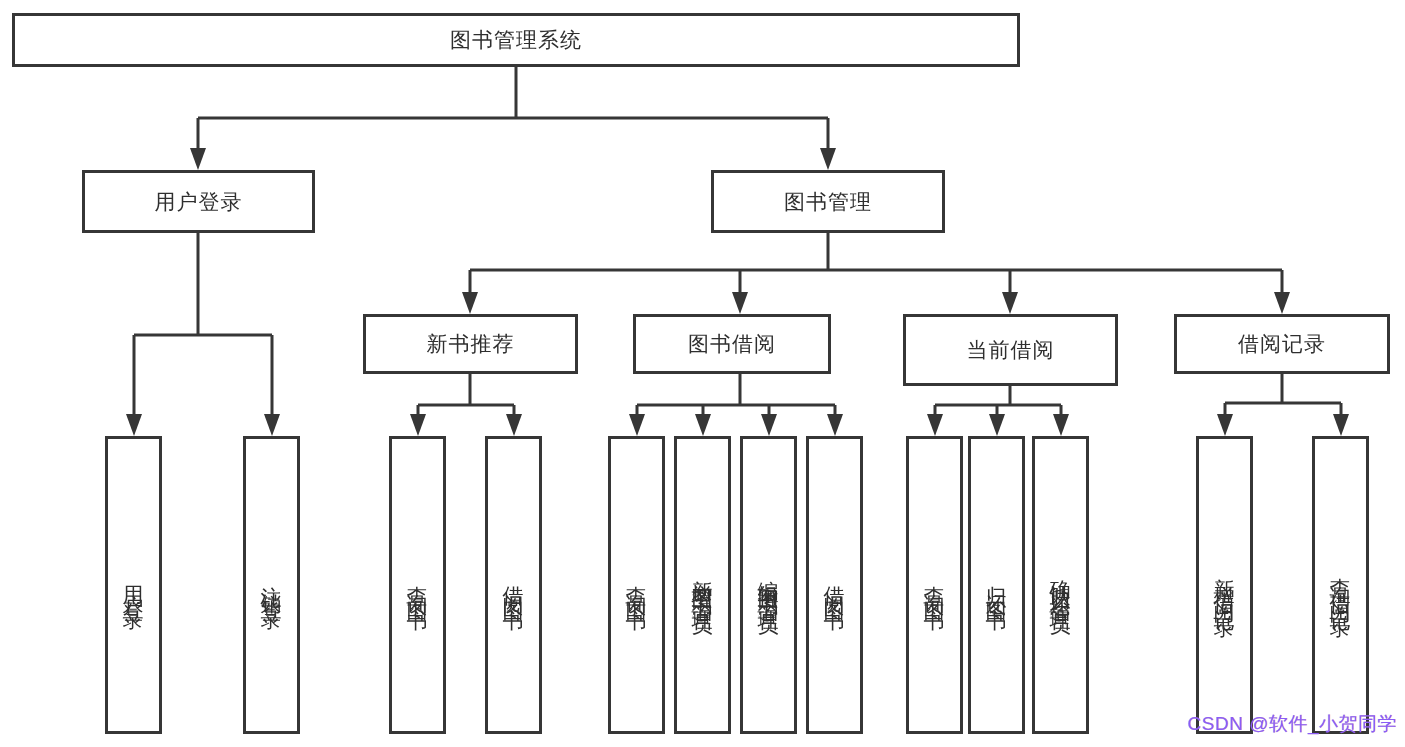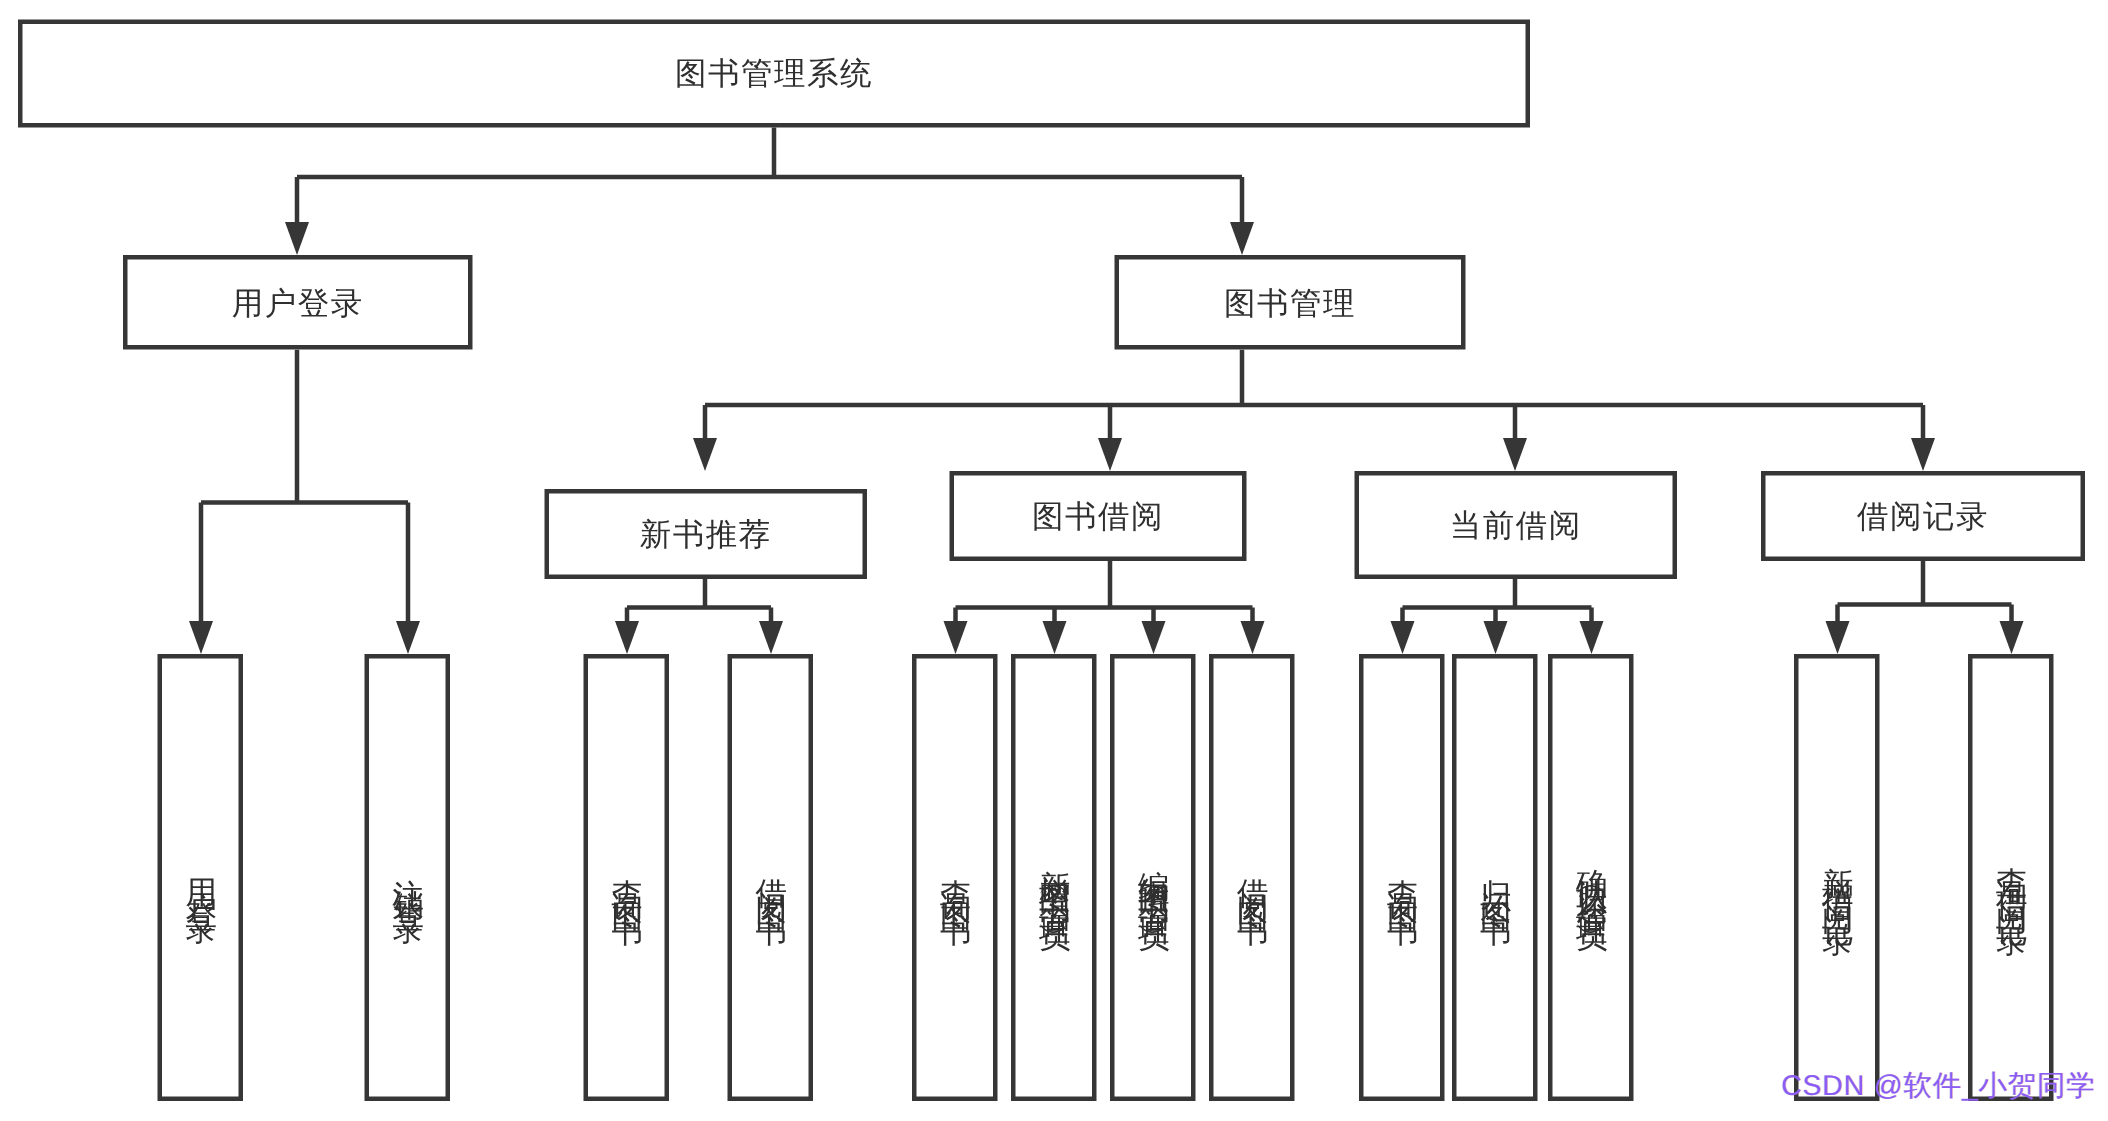--- a/index.html
+++ b/index.html
@@ -97,32 +97,32 @@
 
       <polygon points="927,414 943,414 935,436"></polygon>
       <polygon points="989,414 1005,414 997,436"></polygon>
       <polygon points="1053,414 1069,414 1061,436"></polygon>
 
       <polygon points="1217,414 1233,414 1225,436"></polygon>
       <polygon points="1333,414 1349,414 1341,436"></polygon>
     </g>
   </svg>
 
-  <div class="box" style="left:12px; top:13px; width:1008px; height:72px;">
+  <div class="box" style="left:12px; top:13px; width:1008px; height:54px;">
     <span class="h-label">图书管理系统</span>
   </div>
 
   <div class="box" style="left:82px; top:170px; width:233px; height:63px;">
     <span class="h-label">用户登录</span>
   </div>
-  <div class="box" style="left:743px; top:170px; width:234px; height:63px;align-items:center;">
+  <div class="box" style="left:711px; top:170px; width:234px; height:63px;align-items:center;">
     <span class="h-label">图书管理</span>
   </div>
 
-  <div class="box" style="left:363px; top:314px; width:215px; height:60px;margin-top:12px;">
+  <div class="box" style="left:363px; top:314px; width:215px; height:60px;">
     <span class="h-label">新书推荐</span>
   </div>
   <div class="box" style="left:633px; top:314px; width:198px; height:60px;">
     <span class="h-label">图书借阅</span>
   </div>
   <div class="box" style="left:903px; top:314px; width:215px; height:72px;">
     <span class="h-label">当前借阅</span>
   </div>
   <div class="box" style="left:1174px; top:314px; width:216px; height:60px;">
     <span class="h-label">借阅记录</span>

